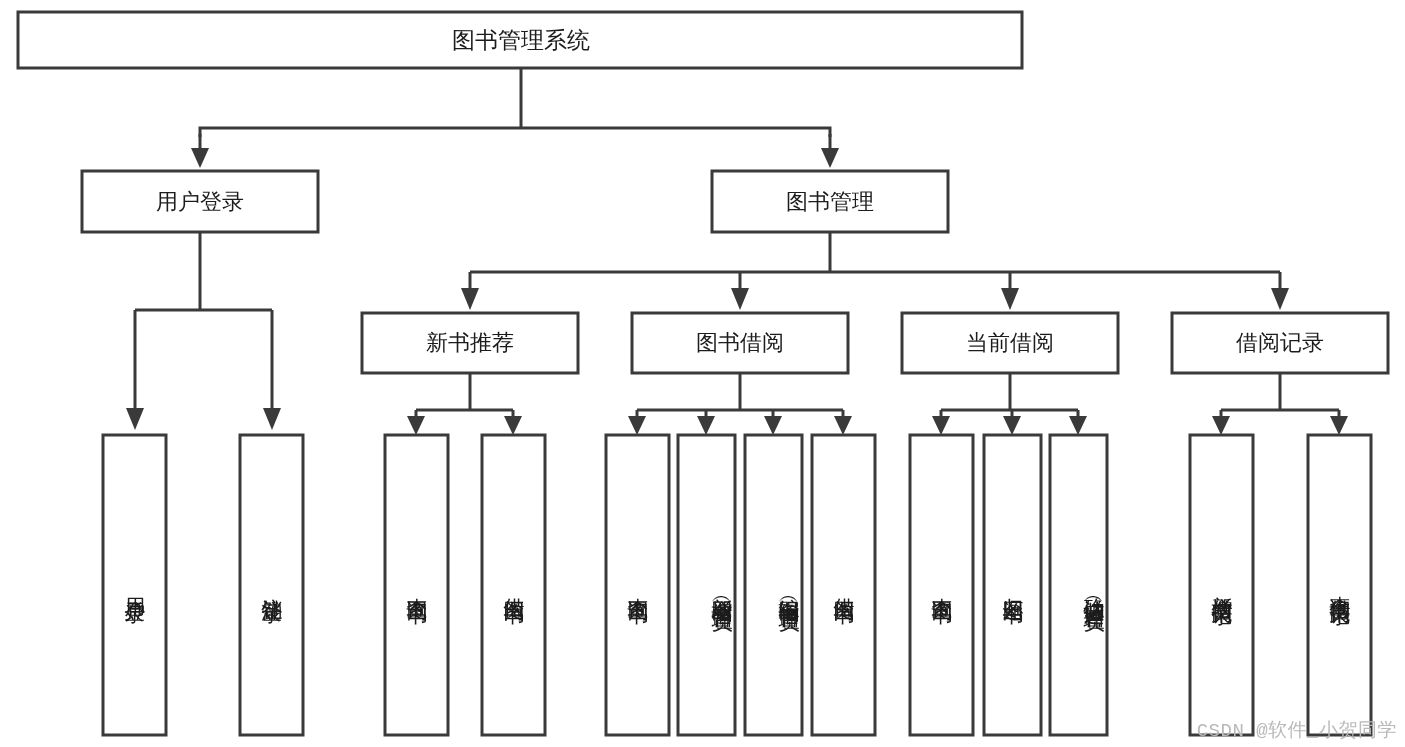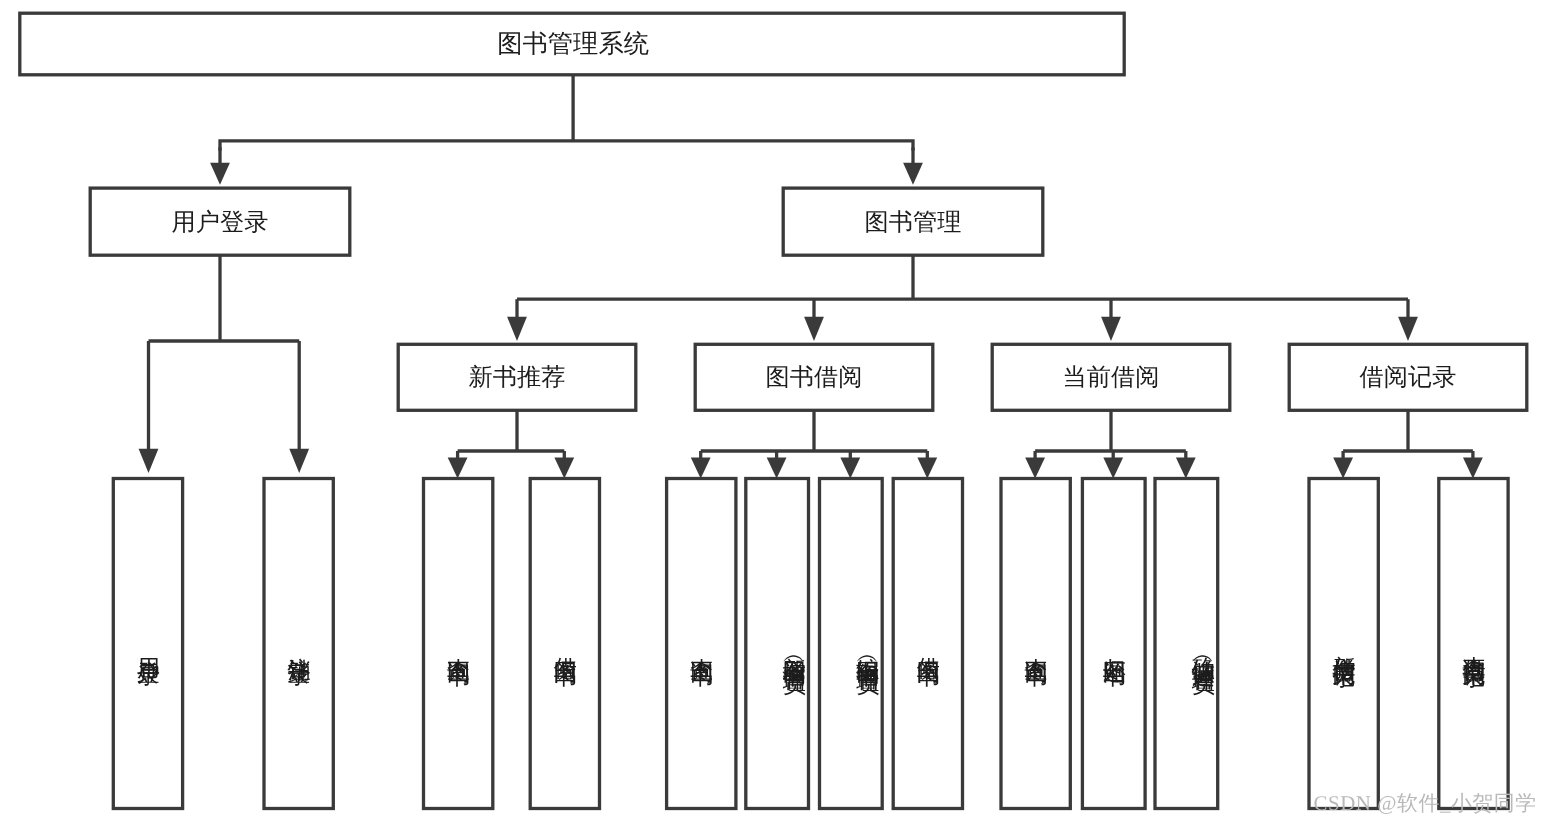--- a/index.html
+++ b/index.html
@@ -71,21 +71,21 @@
     align-items: center;
     justify-content: center;
     text-align: center;
     white-space: nowrap;
     pointer-events: none;
   }
   .watermark {
     position: absolute;
     right: 8px;
     bottom: 4px;
-    font-family: Liberation Serif, serif;
+    font-family: Liberation Mono, monospace;
     font-size: 19px;
     color: #b9b9b9;
     white-space: nowrap;
     letter-spacing: 0.5px;
   }
 </style>
 </head>
 <body>
 
 <div id="diagram-root">

